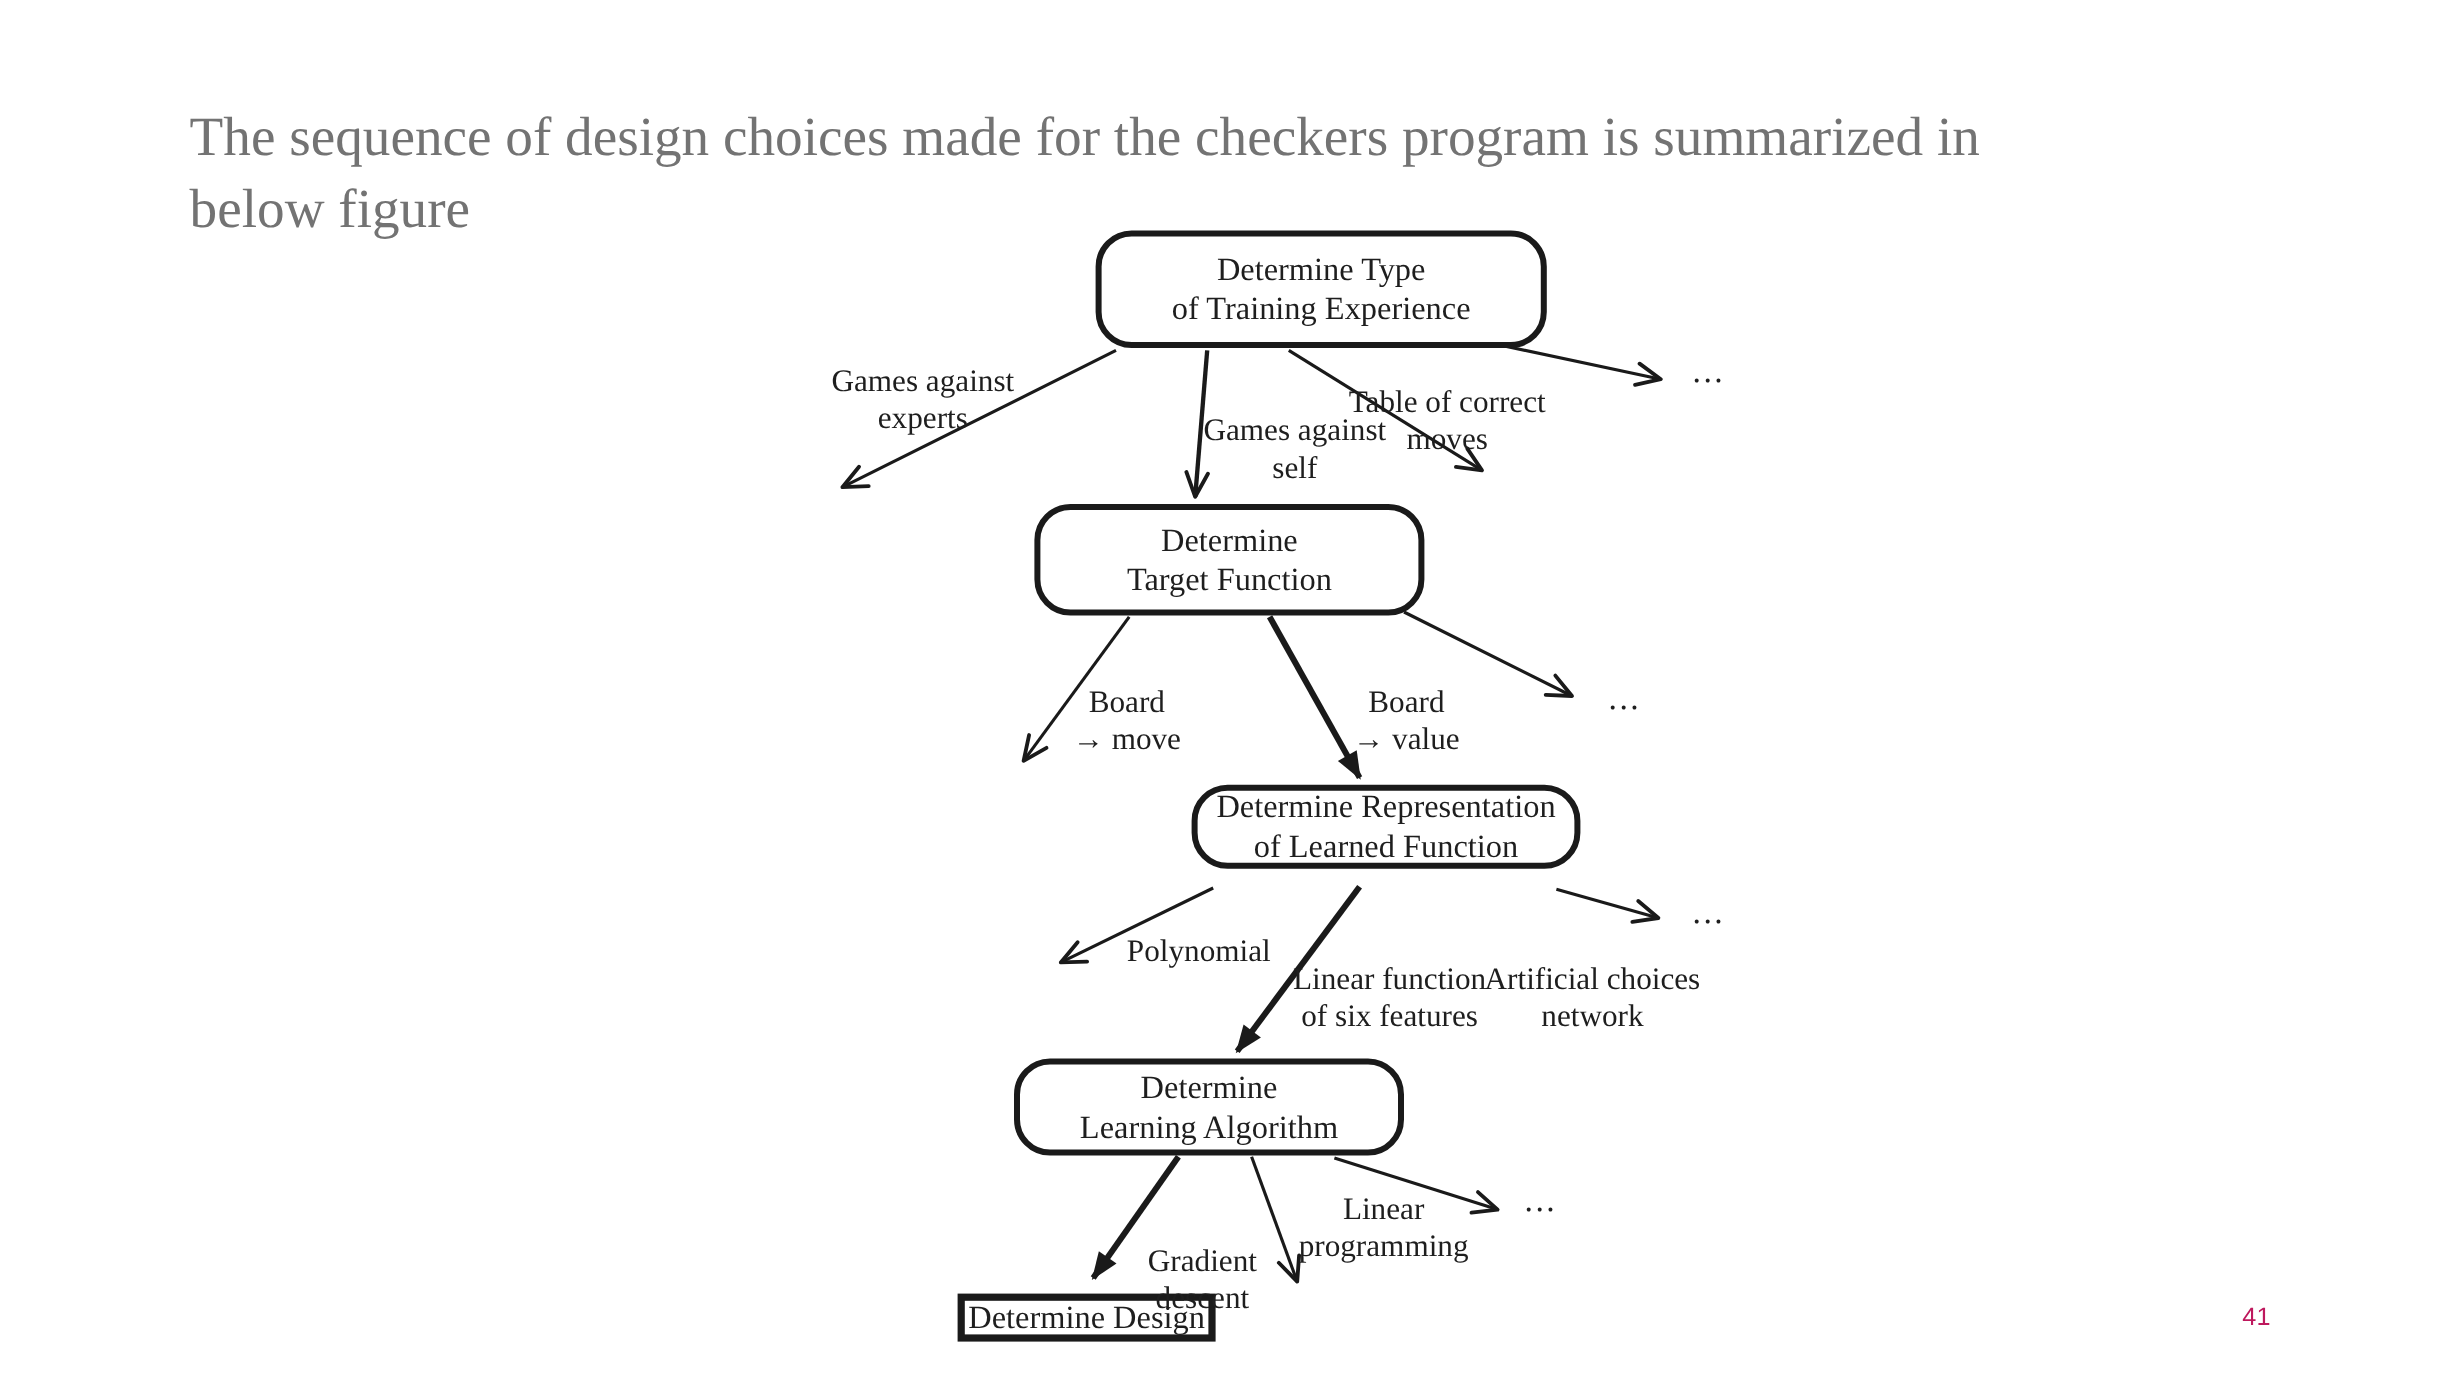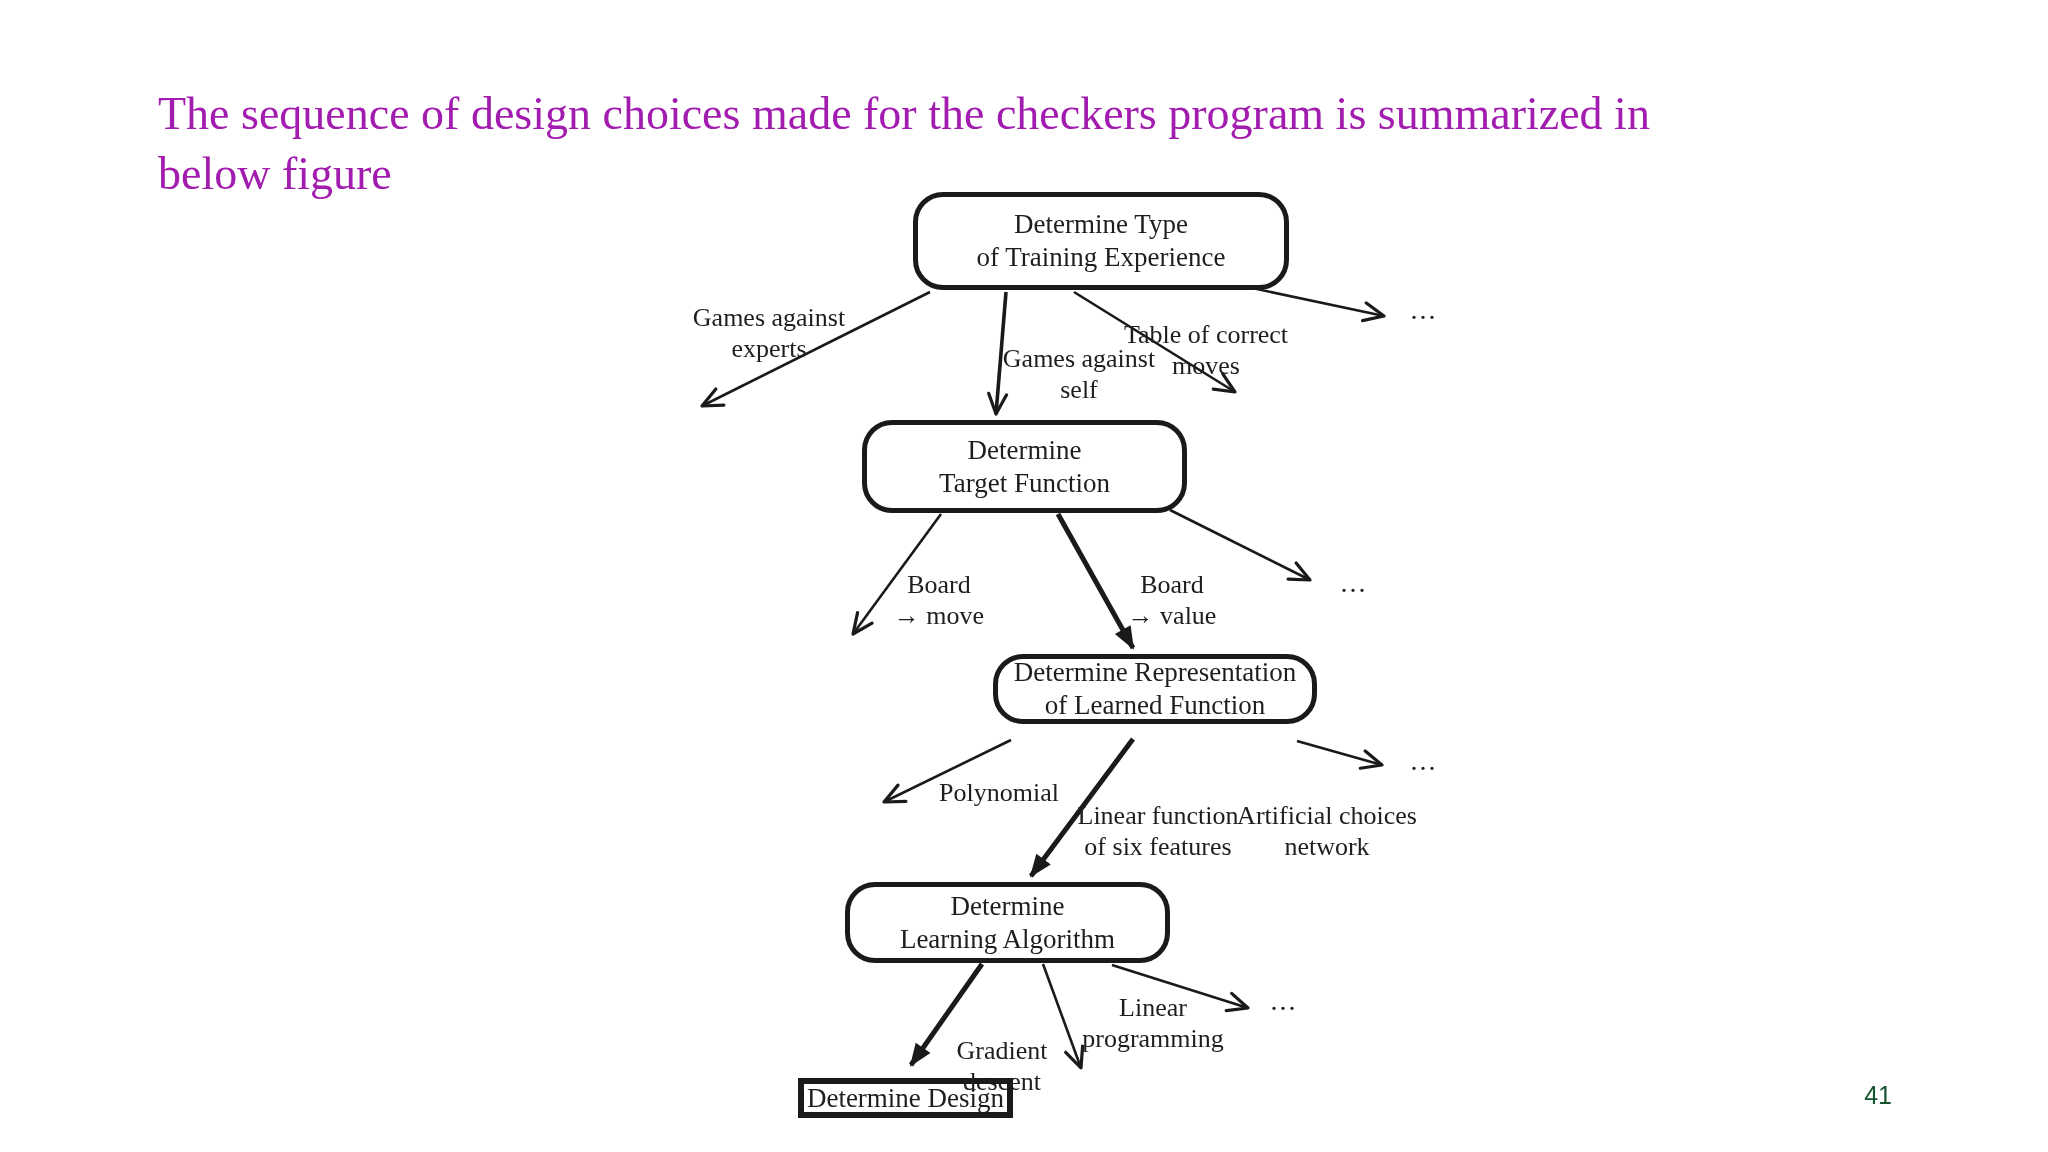--- a/index.html
+++ b/index.html
@@ -2,40 +2,40 @@
 <html><head>
 <meta charset="utf-8">
 <style>
   html,body{margin:0;padding:0;background:#ffffff;}
   .slide{
     position:relative;width:2048px;height:1152px;background:#ffffff;
     font-family:"Liberation Serif", serif;overflow:hidden;
   }
   .title{
     position:absolute;left:158px;top:84px;width:1760px;
-    font-size:46px;line-height:1.3;color:#a21caf;white-space:pre-line;
+    font-size:46px;line-height:1.3;color:#737373;white-space:pre-line;
   }
   .edges{position:absolute;left:0;top:0;width:2048px;height:1152px;}
   .node{
     position:absolute;box-sizing:border-box;background:#ffffff;
     border:5px solid #1a1a1a;border-radius:30px;
     display:flex;align-items:center;justify-content:center;
     text-align:center;font-size:27px;line-height:1.22;color:#1e1e1e;
     white-space:pre-line;
   }
   .node.rect{border-radius:0;border-width:6px;line-height:1;}
   .elabel{
     position:absolute;transform:translateX(-50%);
     text-align:center;font-size:26px;line-height:1.18;color:#1e1e1e;
     white-space:pre-line;
   }
   .dots{letter-spacing:2px;font-size:28px;}
   .pagenum{
     position:absolute;right:156px;bottom:42px;
-    font-family:"Liberation Sans", sans-serif;font-size:25px;color:#14532d;
+    font-family:"Liberation Sans", sans-serif;font-size:21px;color:#be185d;
   }
 </style>
 </head>
 <body>
 
 <div class="slide">
 
   <div class="title">The sequence of design choices made for the checkers program is summarized in
 below figure</div>
 

